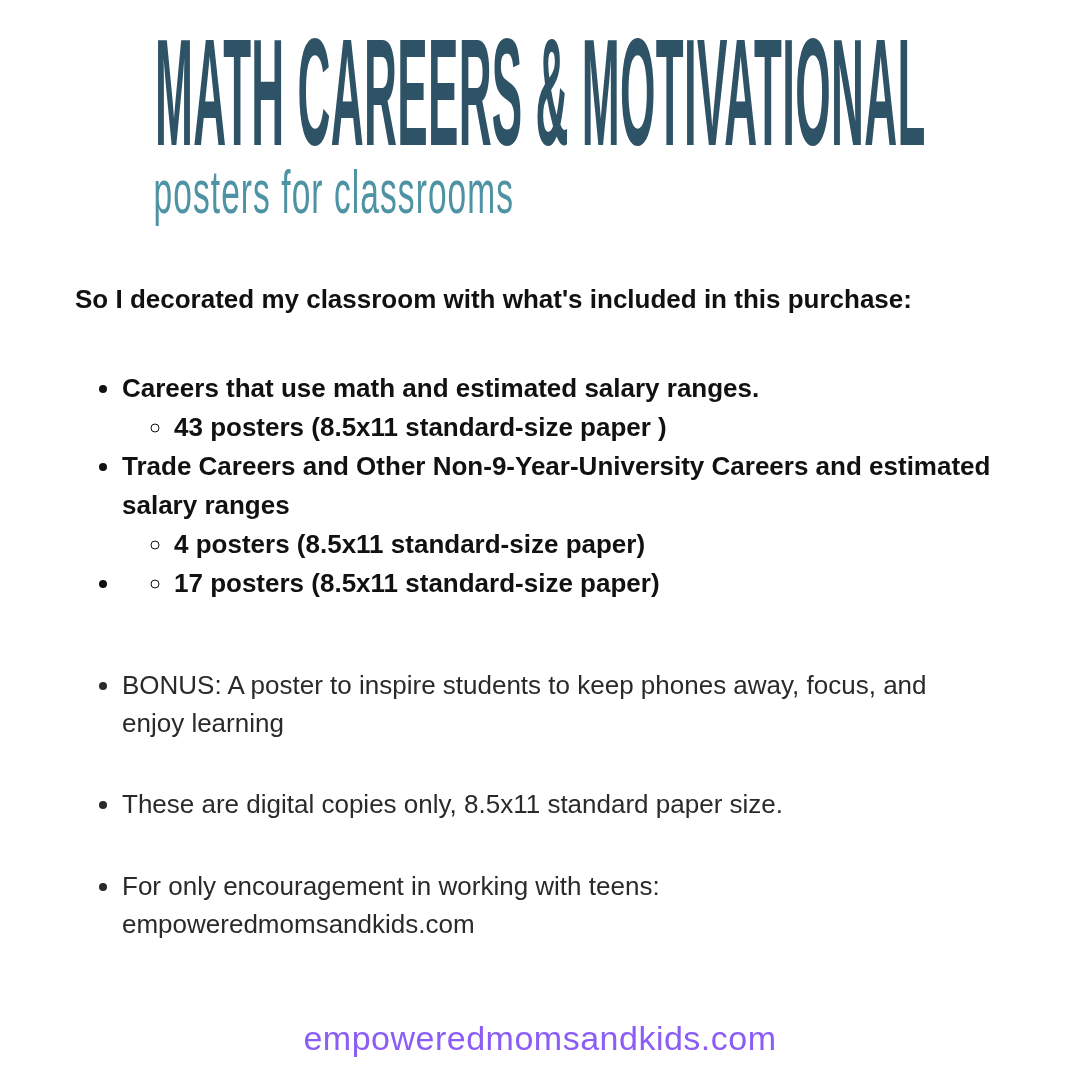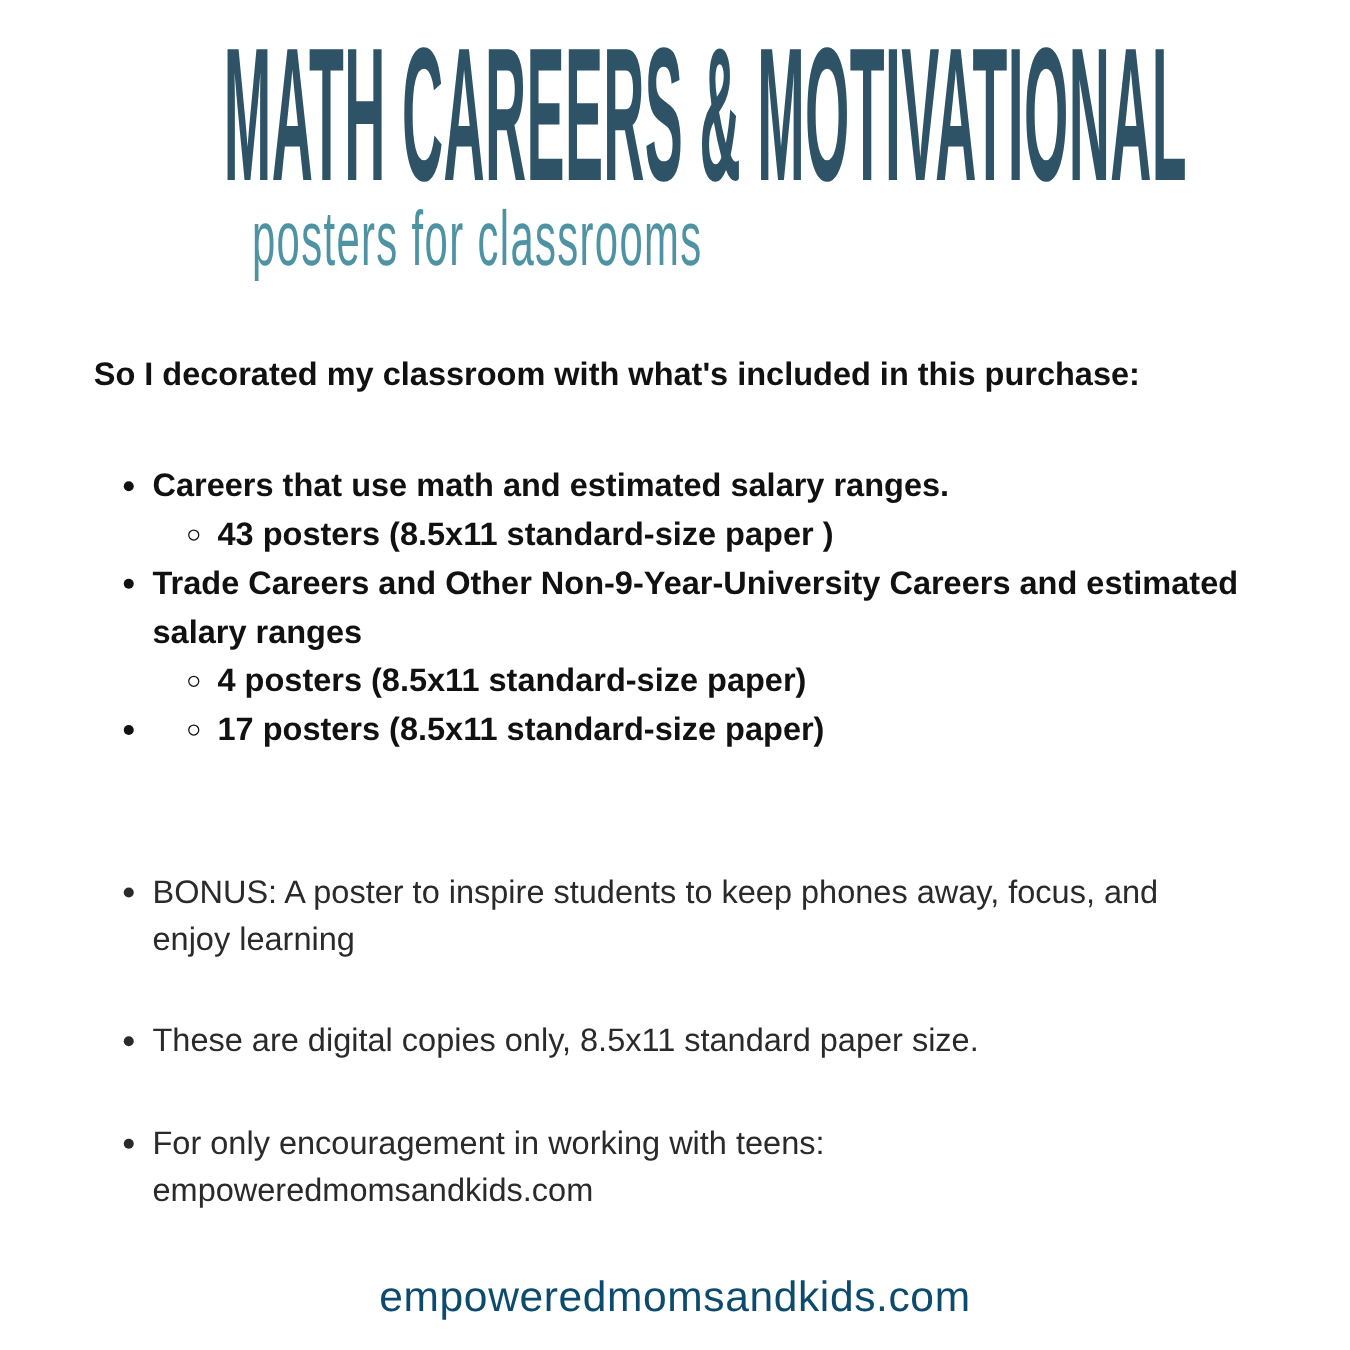--- a/index.html
+++ b/index.html
@@ -13,21 +13,21 @@
   }
   .canvas {
     position: relative;
     width: 1080px;
     height: 1080px;
     background: #ffffff;
     overflow: hidden;
   }
 
   
-  .title-block { margin-top: 30px; margin-left: 48px; }
+  .title-block { margin-top: 30px; }
   .title-row {
     display: flex;
     justify-content: center;
     height: 124px;
     align-items: center;
   }
   .main-title {
     margin: 0;
     font-family: "Liberation Sans", sans-serif;
     font-size: 152px;
@@ -81,40 +81,40 @@
   .included-list > li { line-height: 1.5; }
   .sub-list {
     list-style: circle;
     padding-left: 52px;
     font-weight: bold;
   }
   .sub-list > li { line-height: 1.5; }
   .notes-list {
     list-style: disc;
     padding-left: 47px;
-    margin-top: 92px;
+    margin-top: 64px;
     font-weight: normal;
     color: #2a2a2a;
   }
   .notes-list > li {
     line-height: 1.45;
     margin-bottom: 44px;
     max-width: 810px;
   }
   .notes-list > li:last-child { margin-bottom: 0; }
 
   
   .footer-url {
     position: absolute;
     left: 0;
     bottom: 22px;
     width: 100%;
     text-align: center;
     font-size: 34px;
-    color: #0c4a6e;
+    color: #8b5cf6;
     letter-spacing: 0.5px;
   }
 </style>
 </head>
 <body>
 
 <div class="canvas">
 
   <header class="title-block">
     <div class="title-row">

